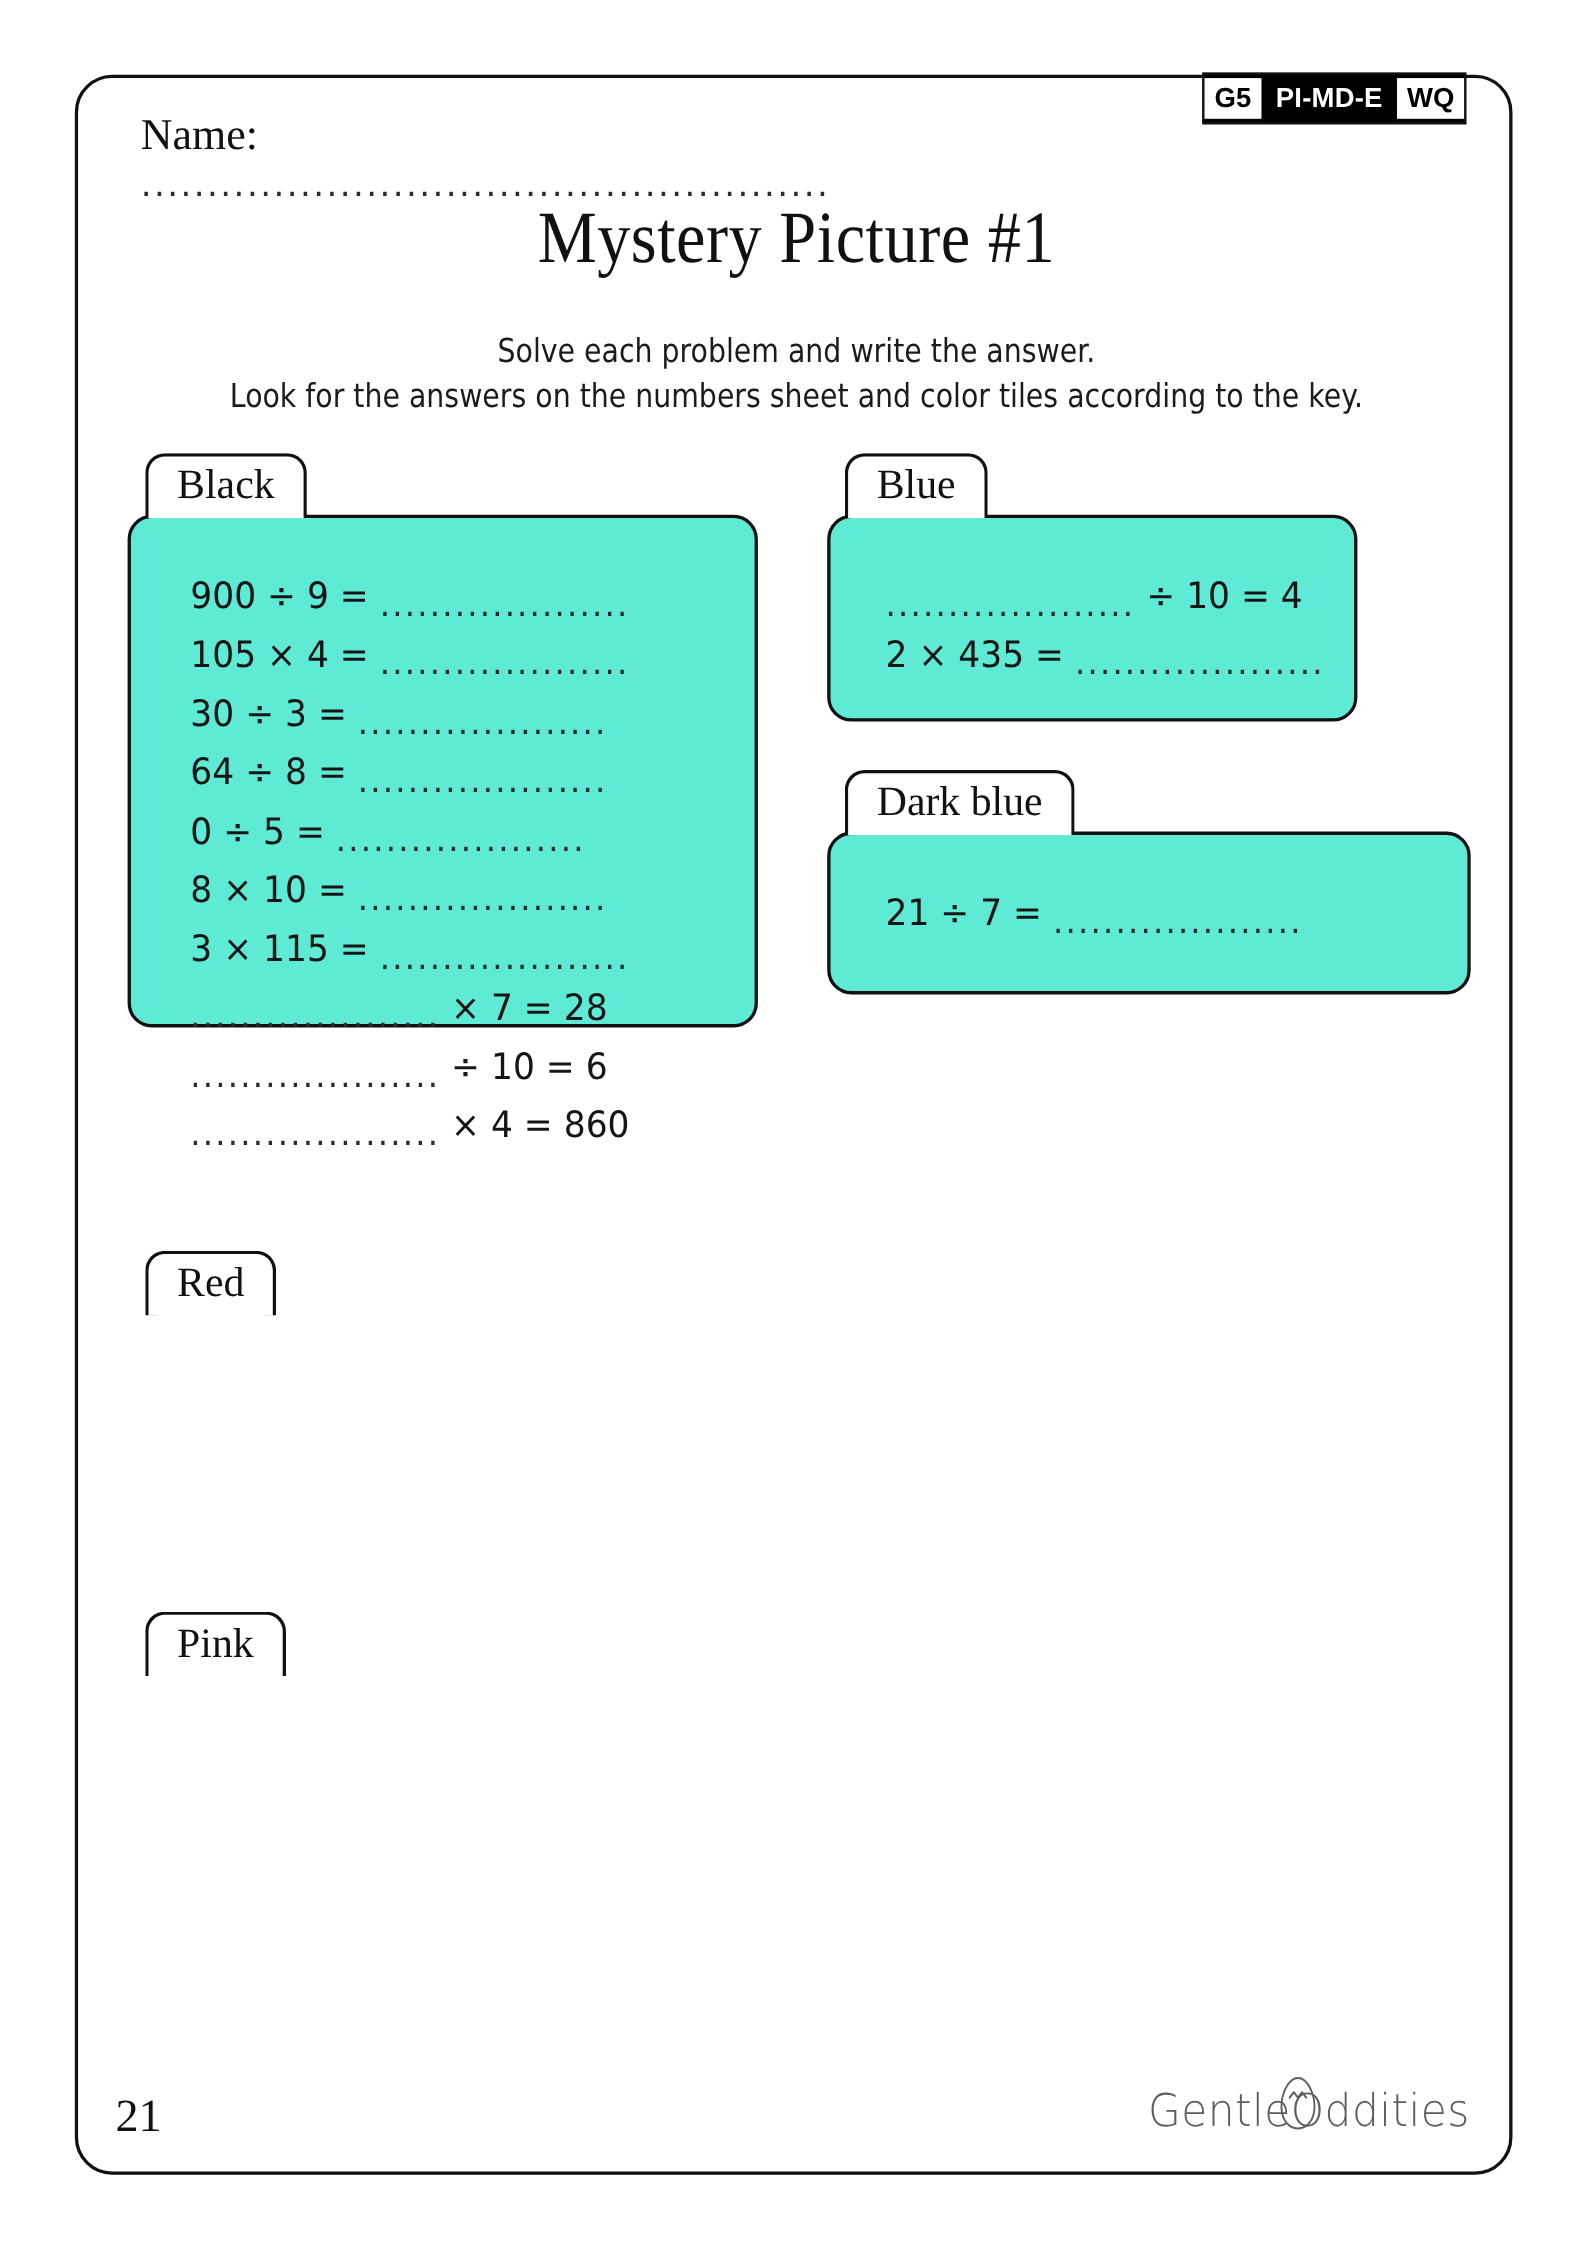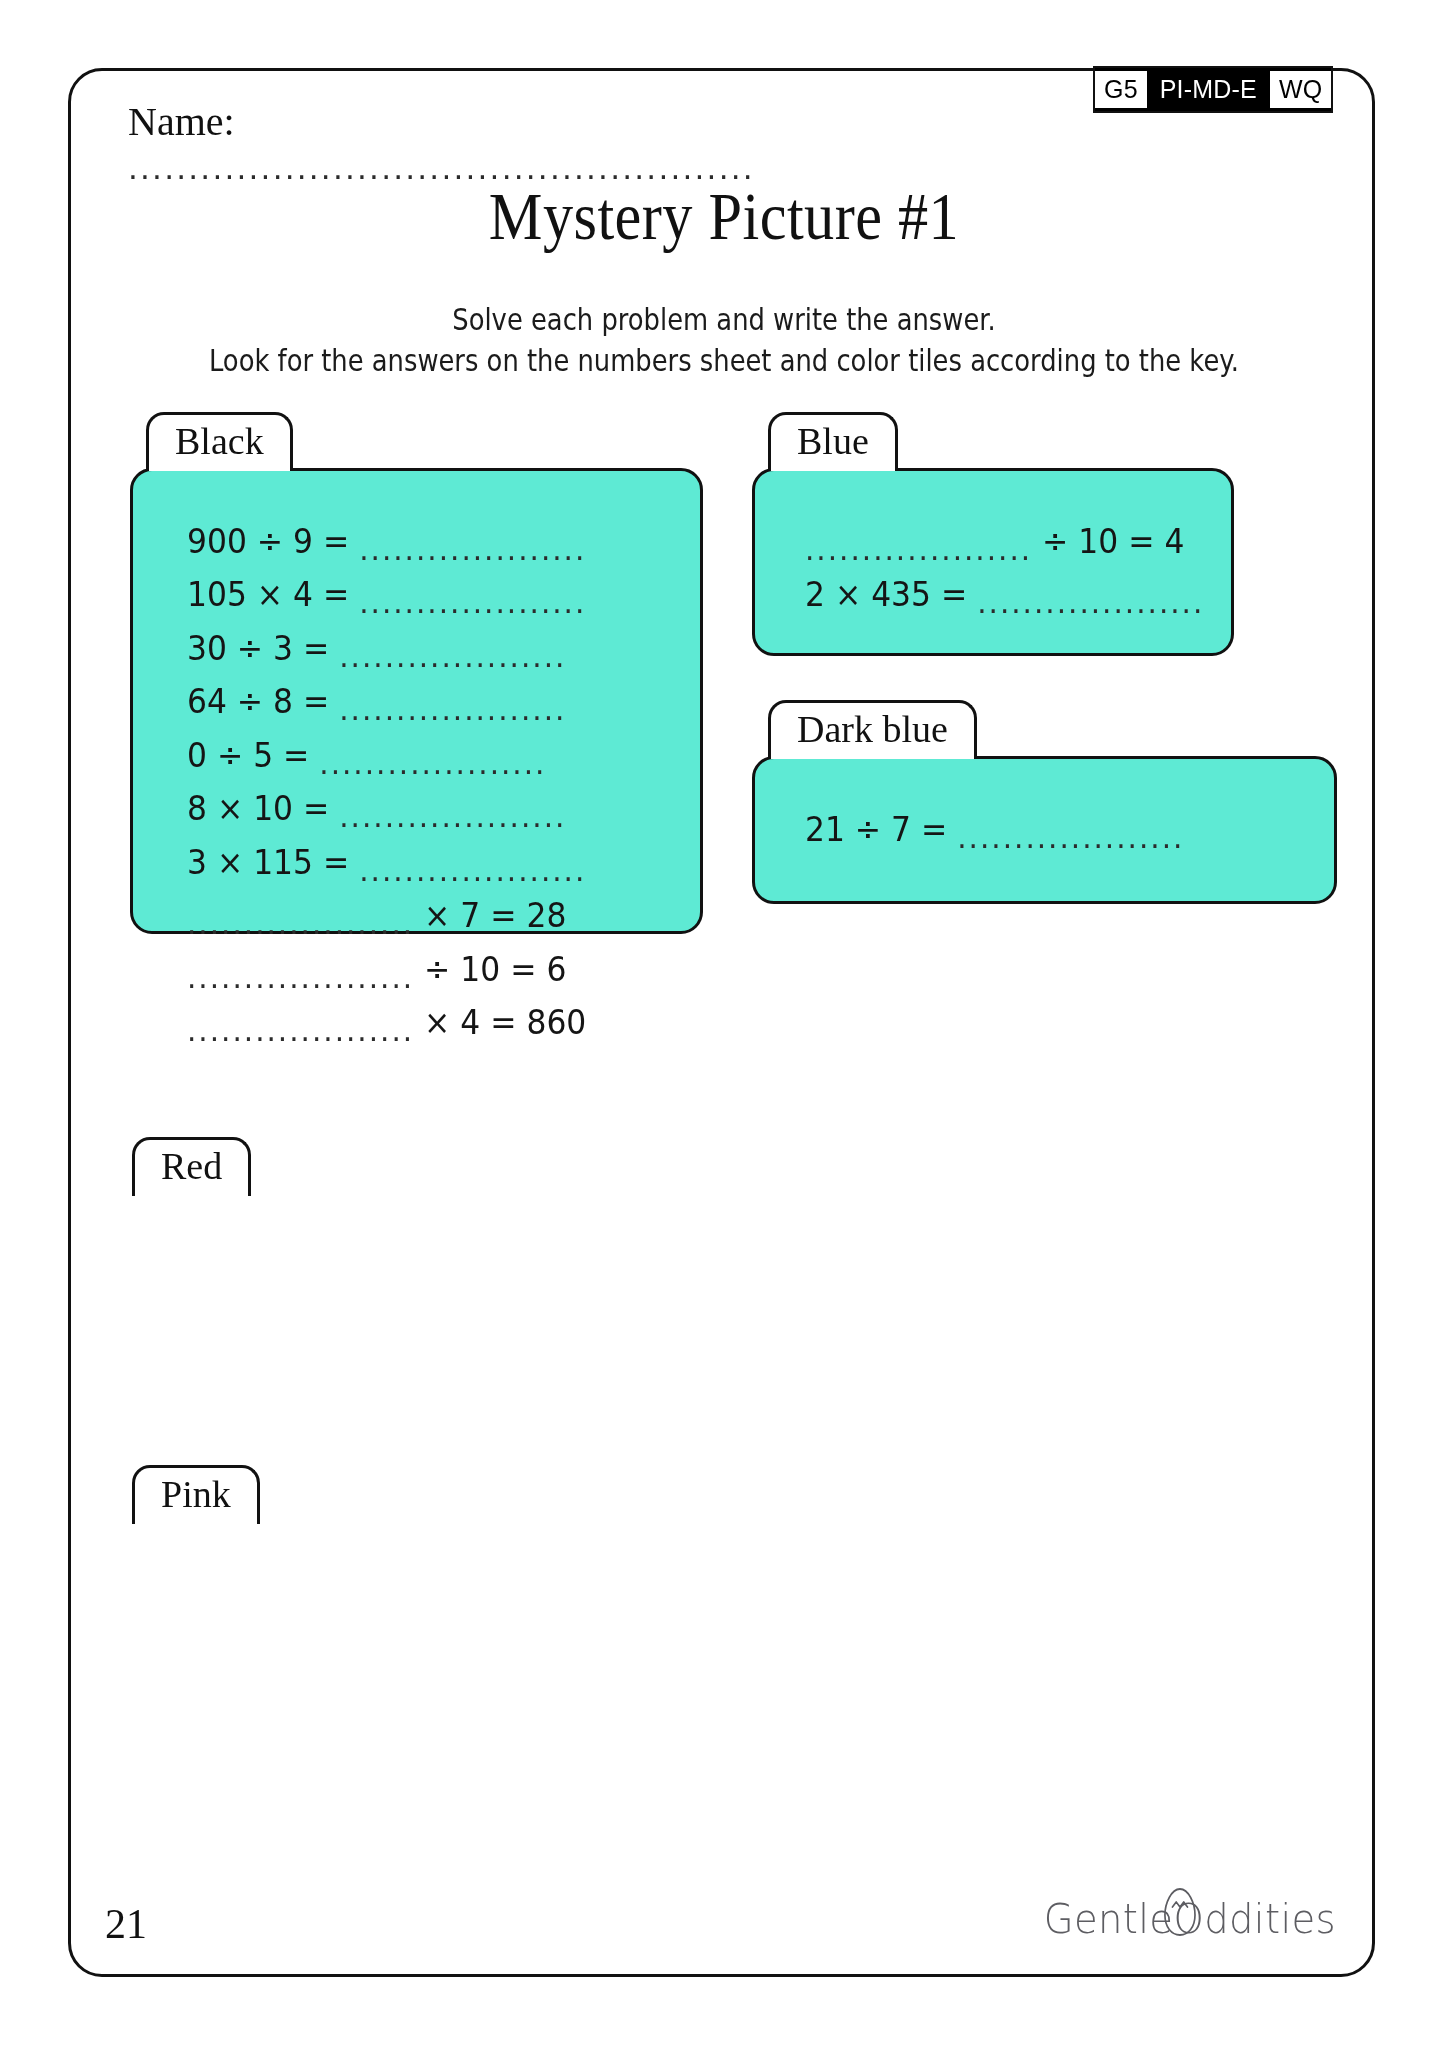--- a/index.html
+++ b/index.html
@@ -38,21 +38,21 @@
     border: 2px solid #111111;
     background: #000000;
     box-sizing: border-box;
     z-index: 6;
   }
   .code-cell {
     display: flex;
     align-items: center;
     justify-content: center;
     font-family: "Liberation Sans", sans-serif;
-    font-weight: normal;
+    font-weight: bold;
     font-size: 25px;
     letter-spacing: 0.2px;
     padding: 0 9px;
     box-sizing: border-box;
   }
   .code-cell.light {
     background: #ffffff;
     color: #000000;
     margin: 3px 0;
   }
@@ -173,21 +173,21 @@
   }
   .blank {
     font-size: 31px;
     letter-spacing: 2.1px;
     color: #2b2b2b;
     position: relative;
     top: 7px;
   }
 
   
-  #card-black  { left: 116px; top: 412px; width: 573px; margin-left: 14px; }
+  #card-black  { left: 116px; top: 412px; width: 573px; }
   #card-black  .card-body { height: 466px; padding-left: 54px; }
   #card-black  .card-body::before { width: 126px; }
 
   #card-red    { left: 116px; top: 1097px; width: 573px; margin-top: 40px; }
   #card-red    .card-body { height: 232px; padding-left: 48px; }
   #card-red    .card-body::before { width: 104px; }
 
   #card-pink   { left: 116px; top: 1465px; width: 573px; }
   #card-pink   .card-body { height: 232px; padding-left: 48px; }
   #card-pink   .card-body::before { width: 116px; }

